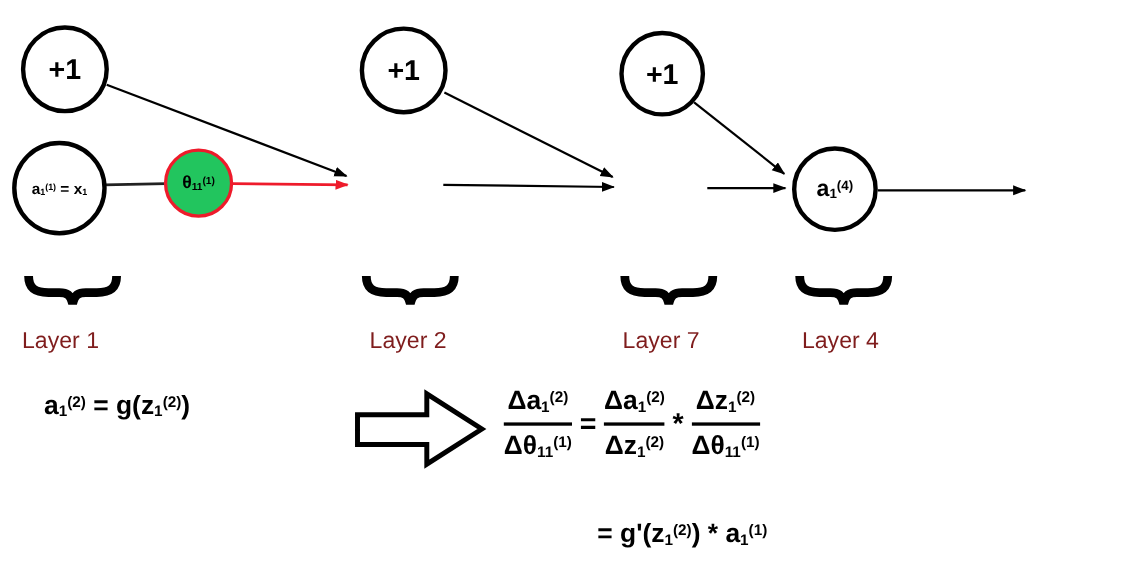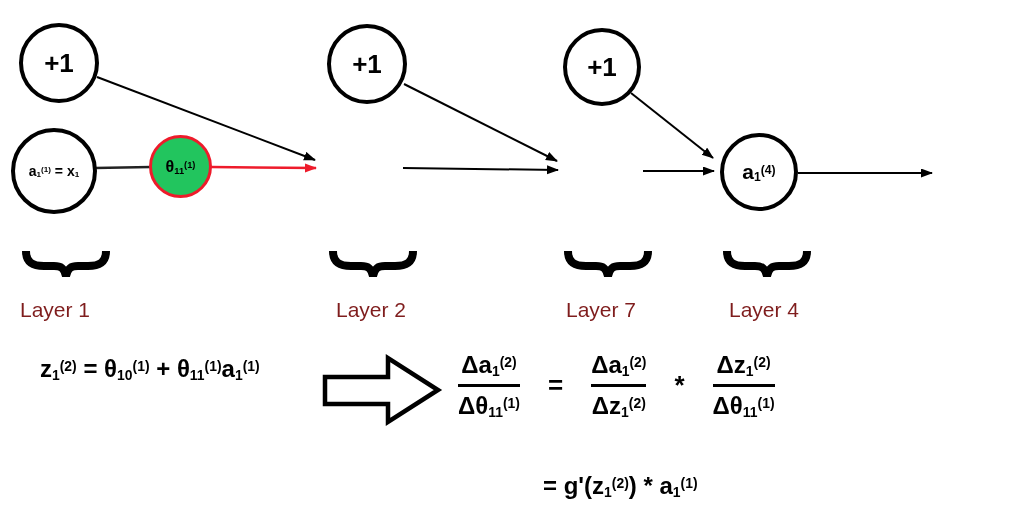--- a/index.html
+++ b/index.html
@@ -15,21 +15,21 @@
   }
   .node.bias{font-size:26px;}
   .node.hl{border-color:#EE1B2B;}
   .node.theta{background:#22c55e;border:3px solid #EE1B2B;font-size:16px;}
   sub,sup{font-size:0.58em;line-height:0;}
   sup{vertical-align:0.45em;}
   sub{vertical-align:-0.18em;}
   .layer-label{position:absolute;font-size:21px;color:#7f1d1d;}
   .formula{position:absolute;font-weight:bold;font-size:24px;}
   #left-formulas{left:40px;top:352px;line-height:33px;}
-  #deriv-row{left:458px;top:348px;display:flex;align-items:center;gap:28px;}
+  #deriv-row{left:458px;top:348px;display:flex;align-items:center;gap:7px;}
   .frac{display:inline-flex;flex-direction:column;align-items:center;line-height:34px;}
   .frac .bar{align-self:stretch;border-top:3.5px solid #000;margin:2px 0;height:0;}
   .op{font-size:26px;}
   #result-formula{left:543px;top:472px;}
 </style>
 </head>
 <body>
 
 <div id="canvas">
 
@@ -92,21 +92,21 @@
     <span>a<sub>1</sub><sup>(4)</sup></span>
   </div>
 
 
   <div class="layer-label" style="left:20px;top:298px;">Layer 1</div>
   <div class="layer-label" style="left:336px;top:298px;">Layer 2</div>
   <div class="layer-label" style="left:566px;top:298px;">Layer 7</div>
   <div class="layer-label" style="left:729px;top:298px;">Layer 4</div>
 
   <div class="formula" id="left-formulas">
-    <div>z<sub>1</sub><sup>(2)</sup> = θ<sub>10</sub><sup>(1)</sup> + θ<sub>11</sub><sup>(1)</sup>a<sub>1</sub><sup>(1)</sup></div>
+    <div>a<sub>1</sub><sup>(2)</sup> = g(z<sub>1</sub><sup>(2)</sup>)</div>
   </div>
 
   <div class="formula" id="deriv-row">
     <div class="frac">
       <span>Δa<sub>1</sub><sup>(2)</sup></span>
       <span class="bar"></span>
       <span>Δθ<sub>11</sub><sup>(1)</sup></span>
     </div>
     <span class="op">=</span>
     <div class="frac">

